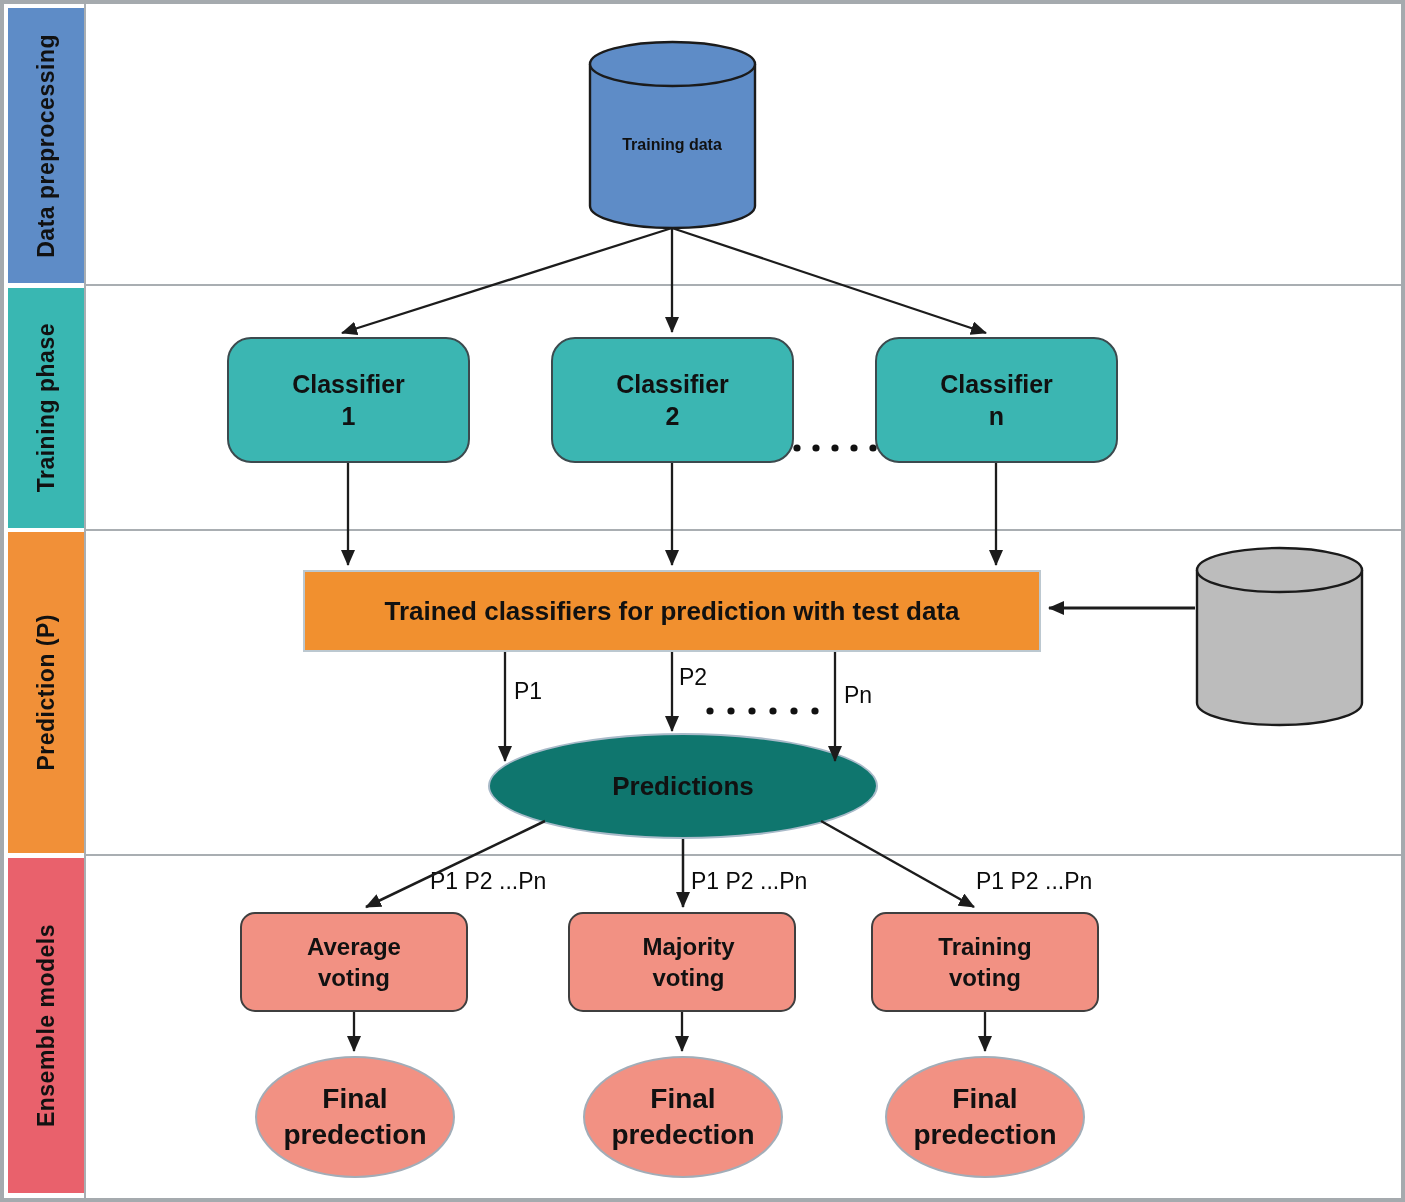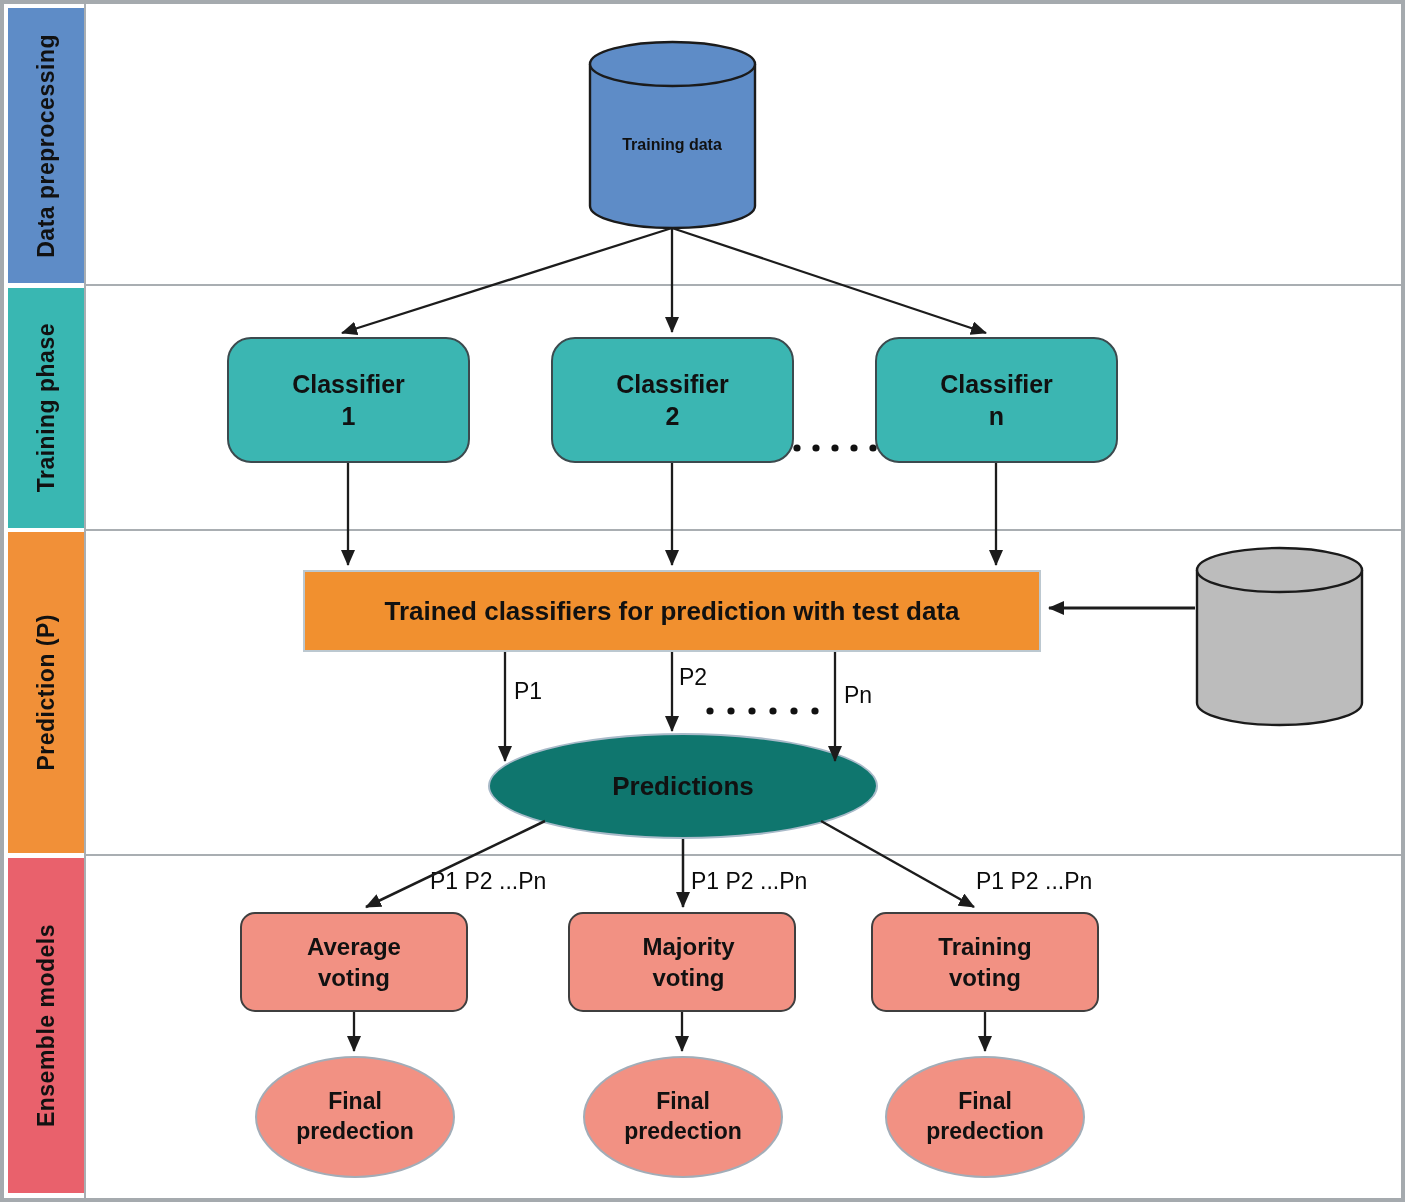--- a/index.html
+++ b/index.html
@@ -70,21 +70,21 @@
     top:912px;width:228px;height:100px;
     background:#f29183;border:2px solid #3f3f3f;border-radius:15px;
     font-weight:bold;font-size:24px;
   }
   .m1{left:240px;} .m2{left:568px;padding-left:13px;} .m3{left:871px;}
 
   
   .final{
     top:1056px;width:200px;height:122px;
     background:#f29183;border:2px solid #a2adb8;border-radius:50%;
-    font-weight:bold;font-size:23px;
+    font-weight:bold;font-size:28px;
   }
   .f1{left:255px;} .f2{left:583px;} .f3{left:885px;}
 
   
   .cyl-label{font-weight:bold;font-size:16px;line-height:1.3;}
   .train-label{left:612px;top:100px;width:120px;height:90px;}
   .test-label{left:1202px;top:610px;width:155px;height:50px;}
 
   
   .plabel{

